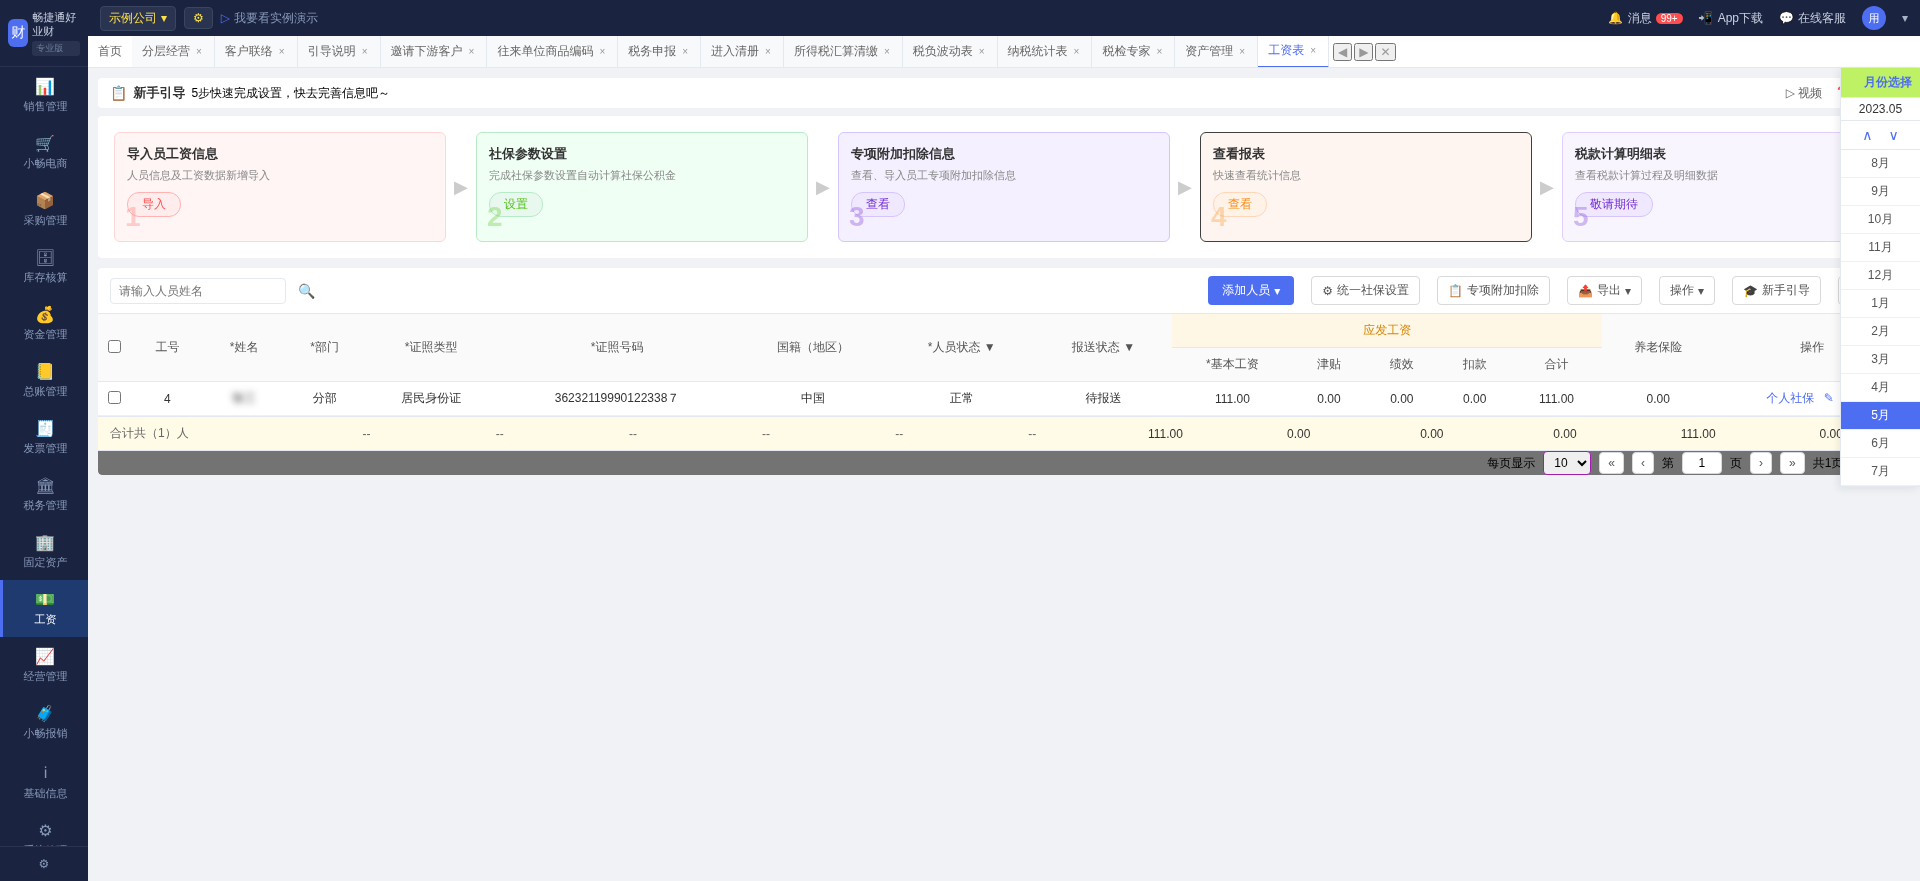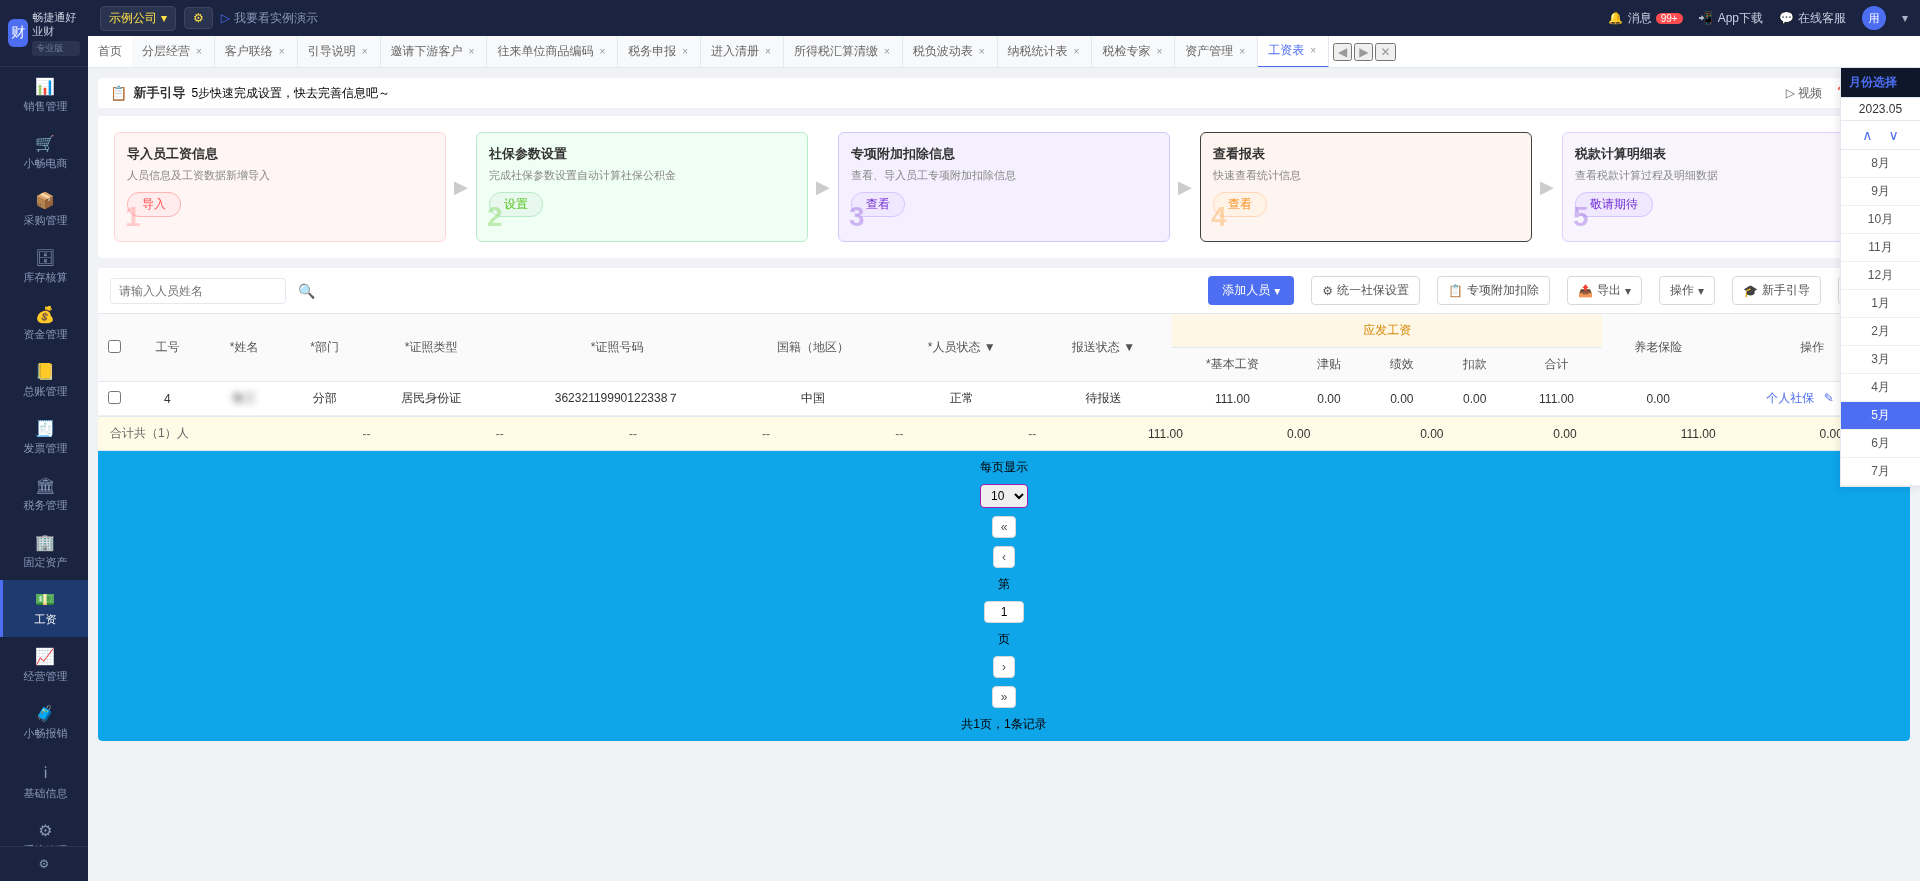--- a/index.html
+++ b/index.html
@@ -172,24 +172,23 @@
     
     .table-footer {
       background: #fffbe6; padding: 8px 12px;
       display: flex; align-items: center; border-top: 1px solid #e4e8f0;
     }
     .footer-col { text-align: center; min-width: 80px; color: #666; font-size: 12px; }
     .footer-col.total { color: #333; font-weight: 500; }
 
     
     .pagination {
-      background: #0ea5e9; padding: 8px 12px; display: flex; align-items: center;
+      background: #737373; padding: 0 12px; display: flex; align-items: center;
       justify-content: flex-end; gap: 8px; border-top: 1px solid #e4e8f0;
       border-radius: 0 0 4px 4px;
-      flex-direction: column;
     }
     .pagination-select {
       border: 1px solid #a21caf; border-radius: 4px; padding: 3px 6px; font-size: 12px;
     }
     .pagination-btn {
       border: 1px solid #d9d9d9; background: #fff; border-radius: 4px;
       padding: 3px 8px; cursor: pointer; font-size: 12px; color: #555;
     }
     .pagination-btn:disabled { color: #ccc; cursor: default; }
     .pagination-input {
@@ -197,21 +196,21 @@
       width: 40px; text-align: center; font-size: 12px;
     }
 
     
     .month-panel {
       position: fixed; right: 0; top: 68px; width: 80px; background: #fff;
       border-left: 1px solid #e4e8f0; border-bottom: 1px solid #e4e8f0;
       z-index: 200; box-shadow: -2px 2px 8px rgba(0,0,0,0.08);
     }
     .month-panel-header {
-      background: #0f172a; padding: 6px 8px; text-align: left;
+      background: #bef264; padding: 6px 8px; text-align: right;
       font-size: 12px; color: #4e6ef2; font-weight: bold; border-bottom: 1px solid #e4e8f0;
     }
     .month-panel-nav {
       display: flex; justify-content: center; gap: 8px;
       padding: 4px; border-bottom: 1px solid #e4e8f0;
     }
     .month-nav-btn {
       background: none; border: none; cursor: pointer; color: #4e6ef2;
       font-size: 14px; padding: 2px 4px; border-radius: 3px;
     }

